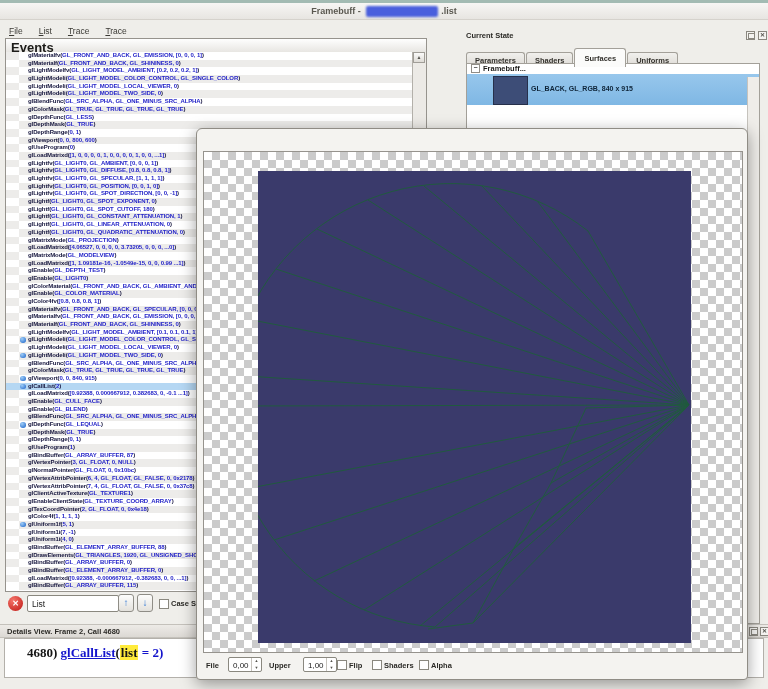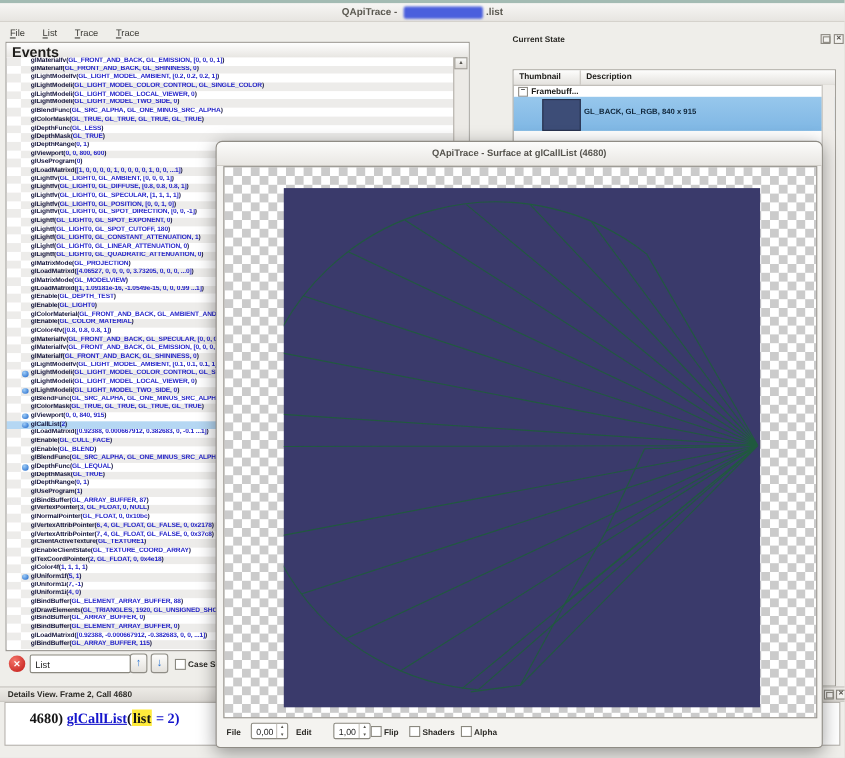--- a/index.html
+++ b/index.html
@@ -96,21 +96,21 @@
            font-size:4px;color:#55534d;text-align:center;line-height:6.5px;}
 </style>
 </head>
 <body>
 
 <div class="screen">
 
   <div class="topstrip"></div>
 
   <div class="titlebar">
-    <span class="tb-text"><span>QApiTrace - </span><span class="censor"></span><span>.list</span></span>
+    <span class="tb-text"><span>Framebuff - </span><span class="censor"></span><span>.list</span></span>
   </div>
 
   <div class="menubar" id="menubar"><span class="menu-item">File</span><span class="menu-item">List</span><span class="menu-item">Trace</span><span class="menu-item">Trace</span></div>
 
   <div class="events-dock">
     <div class="events-header">Events</div>
     <div class="events-list" id="events-list">
         <div class="ev-row"><span class="gut"></span><span class="sp"></span><span class="fn">glMaterialfv</span><span class="pr">(</span><span class="ar">GL_FRONT_AND_BACK, GL_EMISSION, [0, 0, 0, 1]</span><span class="pr">)</span></div>
         <div class="ev-row"><span class="gut"></span><span class="sp"></span><span class="fn">glMaterialf</span><span class="pr">(</span><span class="ar">GL_FRONT_AND_BACK, GL_SHININESS, 0</span><span class="pr">)</span></div>
         <div class="ev-row"><span class="gut"></span><span class="sp"></span><span class="fn">glLightModelfv</span><span class="pr">(</span><span class="ar">GL_LIGHT_MODEL_AMBIENT, [0.2, 0.2, 0.2, 1]</span><span class="pr">)</span></div>
@@ -206,36 +206,33 @@
 
   <div class="details-body">
     <div class="dv-text"><span class="dv-no">4680) </span><span class="dv-fn">glCallList</span><span class="dv-par">(</span><span class="dv-arg">list</span><span class="dv-rest"> = 2)</span></div>
   </div>
 
   <div class="state-title">Current State</div>
   <div class="dock-ic" style="left:746px;top:31px">
       <span class="inner"></span>
     </div>
   <div class="dock-ic" style="left:758px;top:31px">✕</div>
+  <div class="tabs" id="state-tabs"><span class="tab">Parameters</span><span class="tab">Shaders</span><span class="tab active">Surfaces</span><span class="tab">Uniforms</span></div>
   <div class="state-pane">
-    <div class="sp-hdr">
-      <span class="sp-hc c1">Thumbnail</span><span class="sp-hc">Description</span>
-    </div>
     <div class="grp-row">
       <span class="expander">−</span><span>Framebuff...</span>
     </div>
     <div class="sel-row">
       <div class="thumb"></div>
       <div class="sel-desc">GL_BACK, GL_RGB, 840 x 915</div>
     </div>
     <div class="pane-scroll"></div>
   </div>
 
   <div class="dialog">
-    <div class="dlg-title">QApiTrace - Surface at glCallList (4680)</div>
     <div class="dlg-canvas">
       <div class="surface-img">
         <svg width="433" height="472" viewBox="0 0 433 472">
           <g stroke="#1e5e3a" stroke-width="1" fill="none" opacity="0.9">
             <path d="M330,60 A222,222 0 1 0 177,456"></path>
             <path d="M431,234 L330,60 M431,234 L280,31 M431,234 L224,15 M431,234 L166,15
                      M431,234 L110,29 M431,234 L59,58 M431,234 L18,98 M431,234 L-11,148
                      M431,234 L-27,204 M431,234 L-29,235 M431,234 L-13,318 M431,234 L16,369
                      M431,234 L56,410 M431,234 L106,439 M431,234 L162,455 M431,234 L177,456
                      M431,234 L328,237 M431,234 L293,312 M431,234 L256,377 M431,234 L215,452"></path>
@@ -245,21 +242,21 @@
       </div>
     </div>
     <div class="dlg-bottom">
       <span class="dlg-lbl" style="left:9px">File</span>
       <div class="spin" style="left:31px"><span>0,00</span>
         <div class="spin-ar">
             <div>▲</div>
             <div>▼</div>
           </div>
       </div>
-      <span class="dlg-lbl" style="left:72px">Edit</span>
+      <span class="dlg-lbl" style="left:72px">Upper</span>
       <div class="spin" style="left:106px"><span>1,00</span>
         <div class="spin-ar">
             <div>▲</div>
             <div>▼</div>
           </div>
       </div>
       <div class="cbox" style="left:140px;top:4px;position:absolute"></div>
       <span class="dlg-lbl" style="left:152px">Flip</span>
       <div class="cbox" style="left:175px;top:4px;position:absolute"></div>
       <span class="dlg-lbl" style="left:187px">Shaders</span>

